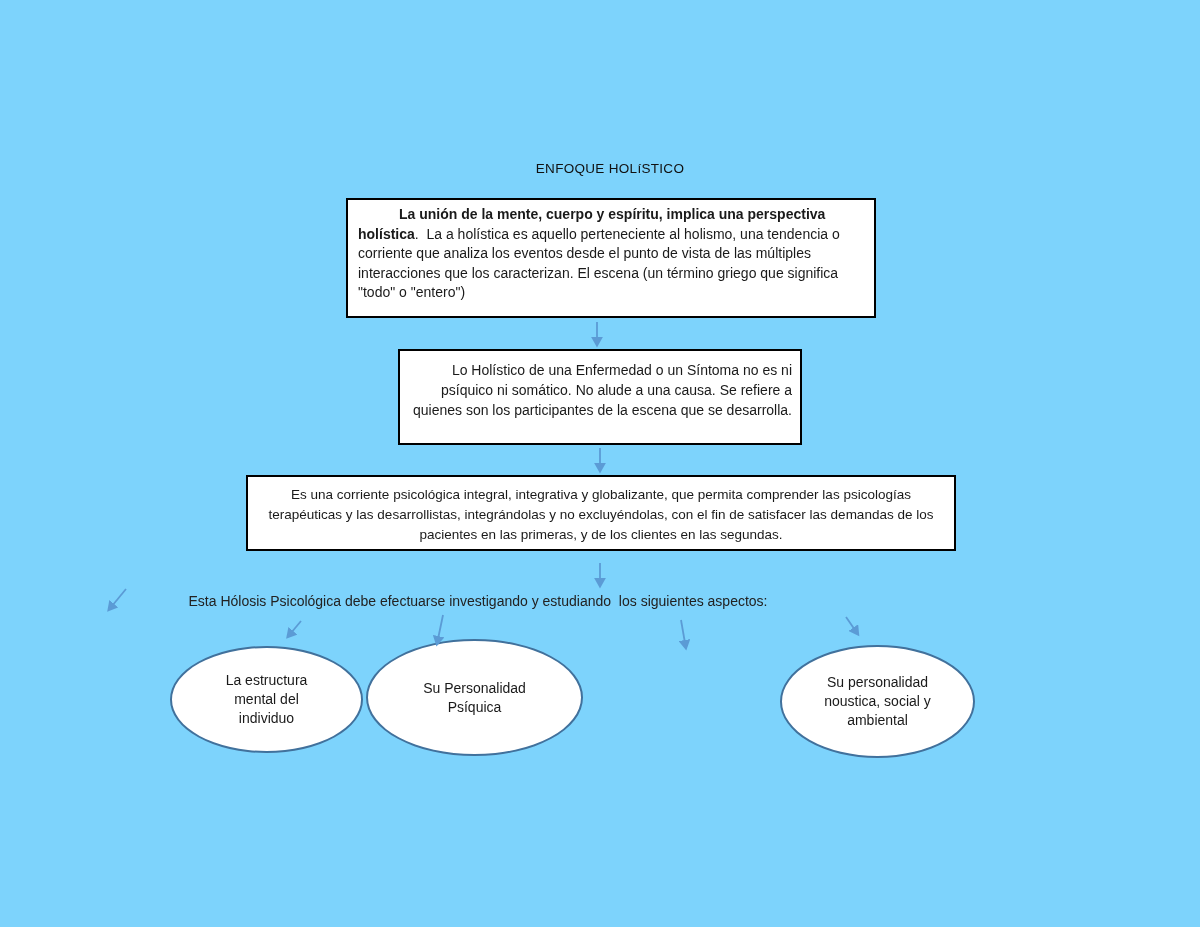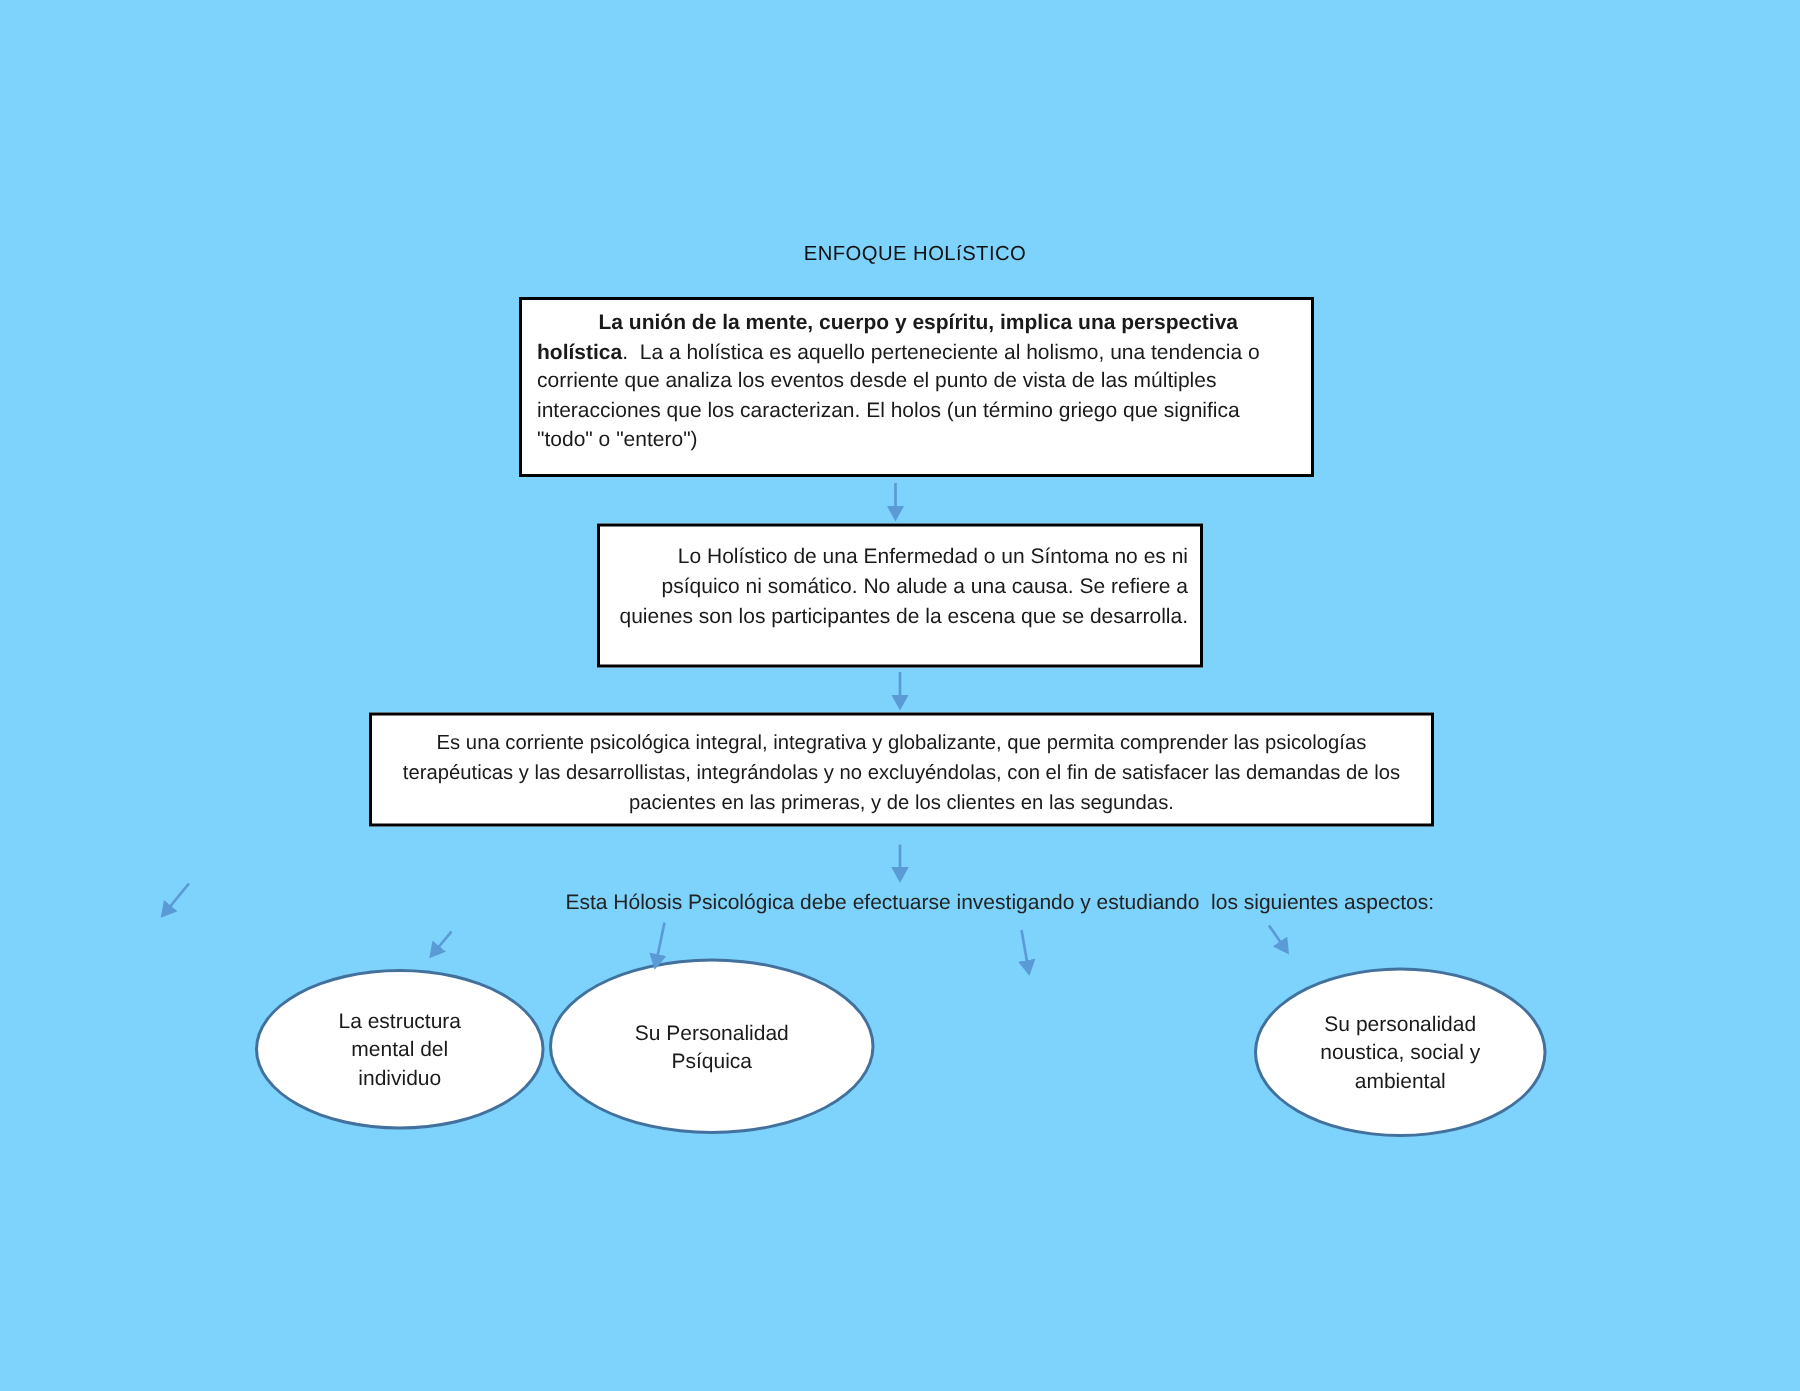--- a/index.html
+++ b/index.html
@@ -53,21 +53,21 @@
     border-width: 2.5px;
     padding: 8px 10px;
     font-size: 13.5px;
     line-height: 20px;
     text-align: center;
   }
   #box-corriente p { margin: 0; }
 
   #aspects-intro {
     left: 0px; top: 593px; width: 956px;
-    text-align: right;
+    text-align: center;
     font-size: 14px;
     white-space: pre-wrap;
     color: #222;
   }
 
   .ellipse {
     box-sizing: border-box;
     border: 2.5px solid #41719C;
     border-radius: 50%;
     background: #fff;
@@ -78,39 +78,39 @@
     font-size: 14px;
     line-height: 19px;
   }
   .ellipse span { display: block; }
   #ellipse-estructura { left: 170px; top: 646px; width: 193px; height: 107px; }
   #ellipse-estructura span { width: 112px; }
   #ellipse-psiquica   { left: 366px; top: 639px; width: 217px; height: 117px; }
   #ellipse-psiquica span { width: 130px; }
   #ellipse-somatica   { left: 590px; top: 648px; width: 218px; height: 110px; }
   #ellipse-somatica span { width: 130px; }
-  #ellipse-noustica   { left: 836px; top: 645px; width: 195px; height: 113px; }
+  #ellipse-noustica   { left: 780px; top: 645px; width: 195px; height: 113px; }
   #ellipse-noustica span { width: 118px; }
 
   #connectors { left: 0; top: 0; width: 1200px; height: 927px; pointer-events: none; }
   #connectors path.arrow {
     stroke: #5B9BD5;
     stroke-width: 1.8px;
     fill: none;
   }
 </style>
 </head>
 <body>
 
 <div id="canvas">
 
   <div id="diagram-title" class="abs">ENFOQUE HOLíSTICO</div>
 
   <div id="box-definition" class="abs txtbox">
-    <p><span class="lead">La unión de la mente, cuerpo y espíritu, implica una perspectiva holística</span><span>.  La a holística es aquello perteneciente al holismo, una tendencia o corriente que analiza los eventos desde el punto de vista de las múltiples interacciones que los caracterizan. El holos (un término griego que significa "todo" o "entero")</span></p>
+    <p><span class="lead">La unión de la mente, cuerpo y espíritu, implica una perspectiva holística</span><span>.  La a holística es aquello perteneciente al holismo, una tendencia o corriente que analiza los eventos desde el punto de vista de las múltiples interacciones que los caracterizan. El escena (un término griego que significa "todo" o "entero")</span></p>
   </div>
 
   <div id="box-sintoma" class="abs txtbox">
     <p>Lo Holístico de una Enfermedad o un Síntoma no es ni psíquico ni somático. No alude a una causa. Se refiere a quienes son los participantes de la escena que se desarrolla.</p>
   </div>
 
   <div id="box-corriente" class="abs txtbox">
     <p>Es una corriente psicológica integral, integrativa y globalizante, que permita comprender las psicologías terapéuticas y las desarrollistas, integrándolas y no excluyéndolas, con el fin de satisfacer las demandas de los pacientes en las primeras, y de los clientes en las segundas.</p>
   </div>
 

